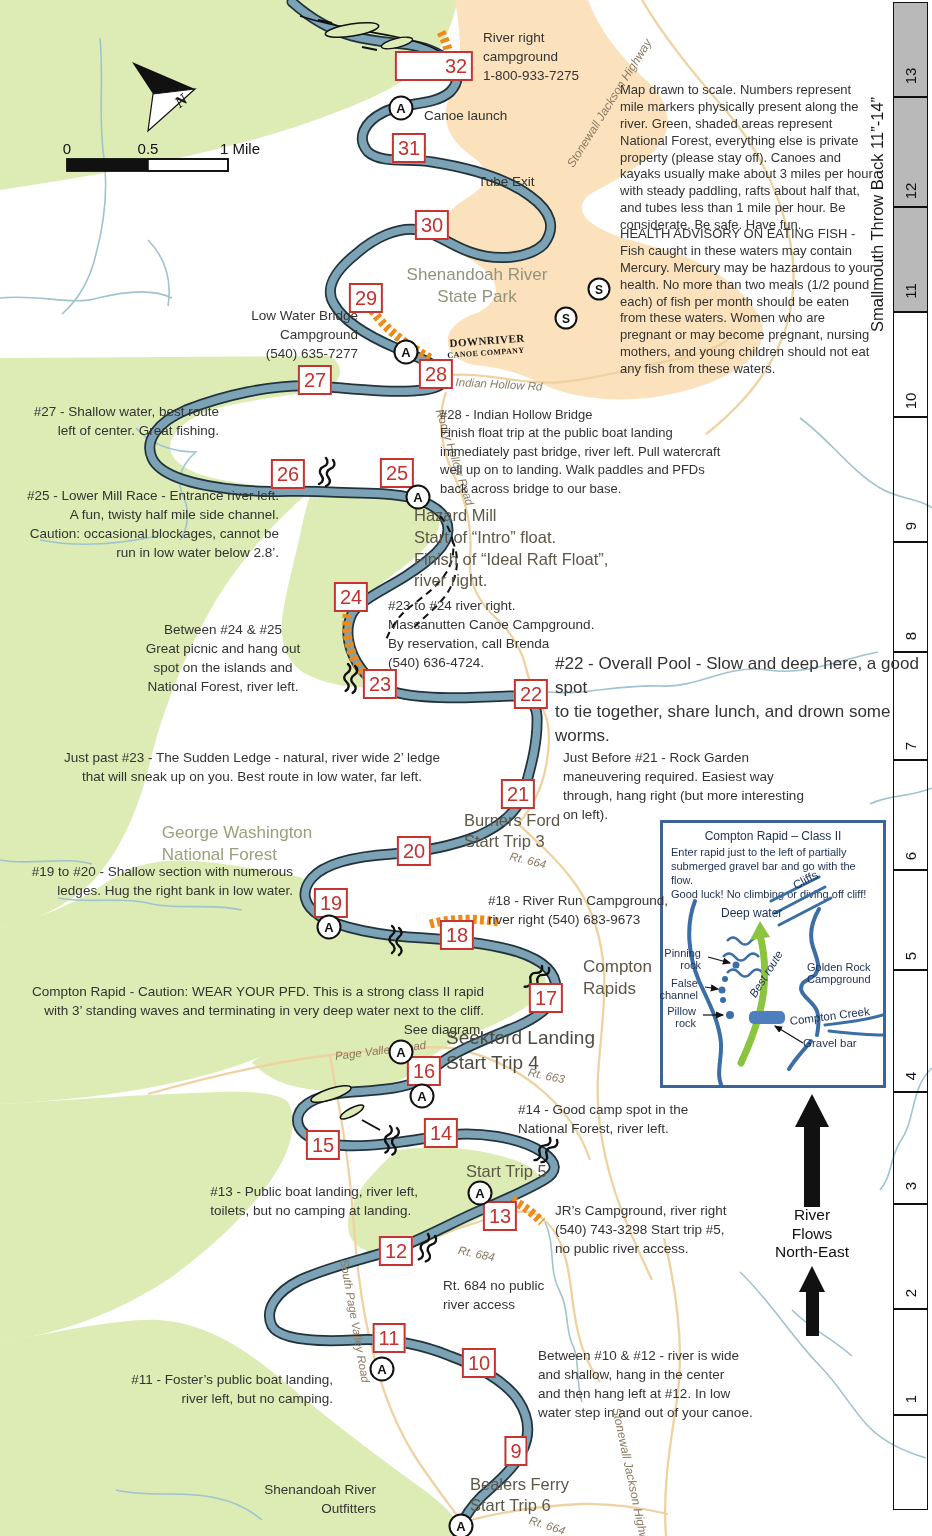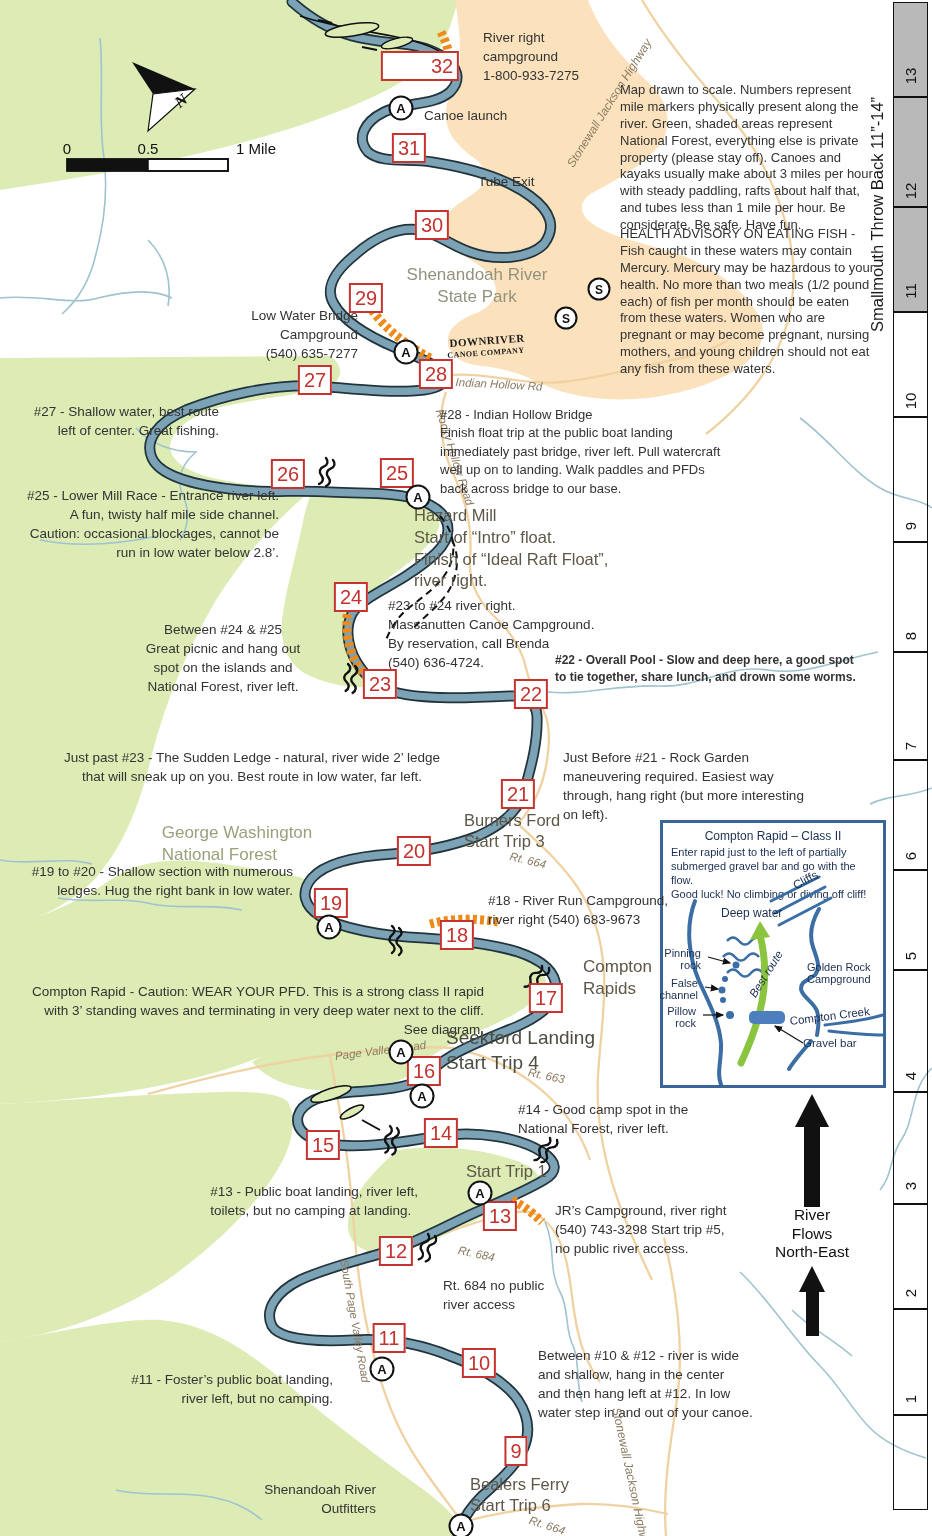--- a/index.html
+++ b/index.html
@@ -229,21 +229,21 @@
       <div class="ilbl" style="top: 170px; left: 84px; transform: rotate(-58deg); transform-origin: 0px 0px; white-space: nowrap; font-size: 11.5px; font-style: italic;">Best route</div>
       <div class="ilbl" style="top: 138px; left: 144px; font-size: 11px;">Golden Rock
 Campground</div>
       <div class="ilbl" style="top: 192px; left: 126px; transform: rotate(-7deg); transform-origin: 0px 0px; white-space: nowrap; font-size: 11.5px;">Compton Creek</div>
       <div class="ilbl" style="top: 214px; left: 140px; font-size: 11.5px;">Gravel bar</div>
     </div>
 
 <div class="lbl" style="top: 96px; left: 170px; transform: rotate(-38deg); transform-origin: 0px 0px; white-space: nowrap; font-size: 16px; color: rgb(17, 17, 17); font-weight: bold; font-style: italic; font-family: &quot;Liberation Serif&quot;, serif;">N</div>
     <div class="lbl" style="top: 138px; left: 67px; text-align: center; transform: translateX(-50%); font-size: 15px; color: rgb(17, 17, 17);">0</div>
     <div class="lbl" style="top: 138px; left: 148px; text-align: center; transform: translateX(-50%); font-size: 15px; color: rgb(17, 17, 17);">0.5</div>
-    <div class="lbl" style="top: 138px; left: 240px; text-align: right; transform: translateX(-50%); font-size: 15px; color: rgb(17, 17, 17); margin-left: 16px;">1 Mile</div>
+    <div class="lbl" style="top: 138px; left: 240px; text-align: right; transform: translateX(-50%); font-size: 15px; color: rgb(17, 17, 17);">1 Mile</div>
     <div class="lbl" style="top: 28px; left: 483px; font-size: 13.5px;">River right
 campground
 1-800-933-7275</div>
     <div class="lbl" style="top: 106px; left: 424px; font-size: 13.5px;">Canoe launch</div>
     <div class="lbl" style="top: 172px; left: 478px; font-size: 13.5px;">Tube Exit</div>
     <div class="lbl" style="top: 82px; left: 620px; font-size: 13px; width: 258px; white-space: normal; line-height: 1.3;">Map drawn to scale.  Numbers represent mile markers physically present along the river.  Green, shaded areas represent National Forest, everything else is private property (please stay off).  Canoes and kayaks usually make about 3 miles per hour with steady paddling, rafts about half that, and tubes less than 1 mile per hour.  Be considerate.  Be safe.  Have fun.</div>
     <div class="lbl" style="top: 226px; left: 620px; font-size: 13px; width: 258px; white-space: normal; line-height: 1.3;">HEALTH ADVISORY ON EATING FISH - Fish caught in these waters may contain Mercury.  Mercury may be hazardous to your health.  No more than two meals (1/2 pound each) of fish per month should be eaten from these waters.  Women who are pregnant or may become pregnant, nursing mothers, and young children should not eat any fish from these waters.</div>
     <div class="lbl" style="top: 264px; left: 477px; text-align: center; transform: translateX(-50%); font-size: 17px; color: rgb(147, 146, 126); line-height: 1.3;">Shenandoah River
 State Park</div>
     <div class="lbl" style="top: 306px; right: 574px; text-align: right; font-size: 13.5px;">Low Water Bridge
@@ -269,21 +269,21 @@
 Finish of “Ideal Raft Float”,
 river right.</div>
     <div class="lbl" style="top: 596px; left: 388px; font-size: 13.5px;">#23 to #24 river right.
 Massanutten Canoe Campground.
 By reservation, call Brenda
 (540) 636-4724.</div>
     <div class="lbl" style="top: 620px; left: 223px; text-align: center; transform: translateX(-50%); font-size: 13.5px;">Between #24 &amp; #25
 Great picnic and hang out
 spot on the islands and
 National Forest, river left.</div>
-    <div class="lbl" style="top: 652px; left: 555px; font-size: 12px; font-weight: bold;">#22 - Overall Pool - Slow and deep here, a good spot
+    <div class="lbl" style="top: 652px; left: 555px; font-size: 17px;">#22 - Overall Pool - Slow and deep here, a good spot
 to tie together, share lunch, and drown some worms.</div>
     <div class="lbl" style="top: 748px; left: 252px; text-align: center; transform: translateX(-50%); font-size: 13.5px;">Just past #23 - The Sudden Ledge - natural, river wide 2’ ledge
 that will sneak up on you.  Best route in low water, far left.</div>
     <div class="lbl" style="top: 748px; left: 563px; font-size: 13.5px;">Just Before #21 - Rock Garden
 maneuvering required. Easiest way
 through, hang right (but more interesting
 on left).</div>
     <div class="lbl" style="top: 810px; left: 464px; font-size: 16.5px; color: rgb(93, 87, 71); line-height: 1.3;">Burners Ford
 Start Trip 3</div>
     <div class="lbl" style="top: 848px; left: 512px; transform: rotate(14deg); transform-origin: 0px 0px; white-space: nowrap; font-size: 11.5px; color: rgb(138, 122, 98); font-style: italic;">Rt. 664</div>
@@ -297,21 +297,21 @@
 Rapids</div>
     <div class="lbl" style="top: 982px; right: 448px; text-align: right; font-size: 13.5px;">Compton Rapid - Caution: WEAR YOUR PFD.  This is a strong class II rapid
 with 3’ standing waves and terminating in very deep water next to the cliff.
 See diagram.</div>
     <div class="lbl" style="top: 1026px; left: 446px; font-size: 19px; color: rgb(78, 76, 64); line-height: 1.3;">Seekford Landing
 Start Trip 4</div>
     <div class="lbl" style="top: 1048px; left: 334px; transform: rotate(-7deg); transform-origin: 0px 0px; white-space: nowrap; font-size: 11.5px; color: rgb(138, 122, 98); font-style: italic;">Page Valley Road</div>
     <div class="lbl" style="top: 1064px; left: 530px; transform: rotate(12deg); transform-origin: 0px 0px; white-space: nowrap; font-size: 11.5px; color: rgb(138, 122, 98); font-style: italic;">Rt. 663</div>
     <div class="lbl" style="top: 1100px; left: 518px; font-size: 13.5px;">#14 - Good camp spot in the
 National Forest, river left.</div>
-    <div class="lbl" style="top: 1160px; left: 466px; font-size: 16.5px; color: rgb(93, 87, 71);">Start Trip 1</div>
+    <div class="lbl" style="top: 1160px; left: 466px; font-size: 16.5px; color: rgb(93, 87, 71);">Start Trip 5</div>
     <div class="lbl" style="top: 1182px; right: 514px; text-align: left; font-size: 13.5px;">#13 - Public boat landing, river left,
 toilets, but no camping at landing.</div>
     <div class="lbl" style="top: 1201px; left: 555px; font-size: 13.5px;">JR’s Campground, river right
 (540) 743-3298 Start trip #5,
 no public river access.</div>
     <div class="lbl" style="top: 1242px; left: 460px; transform: rotate(12deg); transform-origin: 0px 0px; white-space: nowrap; font-size: 11.5px; color: rgb(138, 122, 98); font-style: italic;">Rt. 684</div>
     <div class="lbl" style="top: 1276px; left: 443px; font-size: 13.5px;">Rt. 684 no public
 river access</div>
     <div class="lbl" style="top: 1258px; left: 352px; transform: rotate(80deg); transform-origin: 0px 0px; white-space: nowrap; font-size: 11.5px; color: rgb(138, 122, 98); font-style: italic;">South Page Valley Road</div>
     <div class="lbl" style="top: 1346px; left: 538px; font-size: 13.5px;">Between #10 &amp; #12 - river is wide
@@ -323,21 +323,21 @@
     <div class="lbl" style="top: 1480px; right: 556px; text-align: right; font-size: 13.5px;">Shenandoah River
 Outfitters</div>
     <div class="lbl" style="top: 1474px; left: 470px; font-size: 16.5px; color: rgb(93, 87, 71); line-height: 1.3;">Bealers Ferry
 Start Trip 6</div>
     <div class="lbl" style="top: 1512px; left: 532px; transform: rotate(18deg); transform-origin: 0px 0px; white-space: nowrap; font-size: 11.5px; color: rgb(138, 122, 98); font-style: italic;">Rt. 664</div>
     <div class="lbl" style="top: 162px; left: 563px; transform: rotate(-58deg); transform-origin: 0px 0px; white-space: nowrap; font-size: 12px; color: rgb(138, 122, 98); font-style: italic;">Stonewall Jackson Highway</div>
     <div class="lbl" style="top: 1406px; left: 624px; transform: rotate(78deg); transform-origin: 0px 0px; white-space: nowrap; font-size: 12px; color: rgb(138, 122, 98); font-style: italic;">Stonewall Jackson Highway</div>
     <div class="lbl" style="top: 1206px; left: 812px; text-align: center; transform: translateX(-50%); font-size: 15.5px; color: rgb(17, 17, 17); line-height: 1.2;">River
 Flows
 North-East</div>
-    <div class="mm" style="left: 420px; top: 66px; padding-left: 48px;">32</div>
+    <div class="mm" style="left: 434px; top: 66px; padding-left: 48px;">32</div>
     <div class="mm" style="left: 409px; top: 148px;">31</div>
     <div class="mm" style="left: 432px; top: 225px;">30</div>
     <div class="mm" style="left: 366px; top: 298px;">29</div>
     <div class="mm" style="left: 436px; top: 374px;">28</div>
     <div class="mm" style="left: 315px; top: 380px;">27</div>
     <div class="mm" style="left: 288px; top: 474px;">26</div>
     <div class="mm" style="left: 397px; top: 473px;">25</div>
     <div class="mm" style="left: 351px; top: 597px;">24</div>
     <div class="mm" style="left: 380px; top: 684px;">23</div>
     <div class="mm" style="left: 531px; top: 694px;">22</div>

